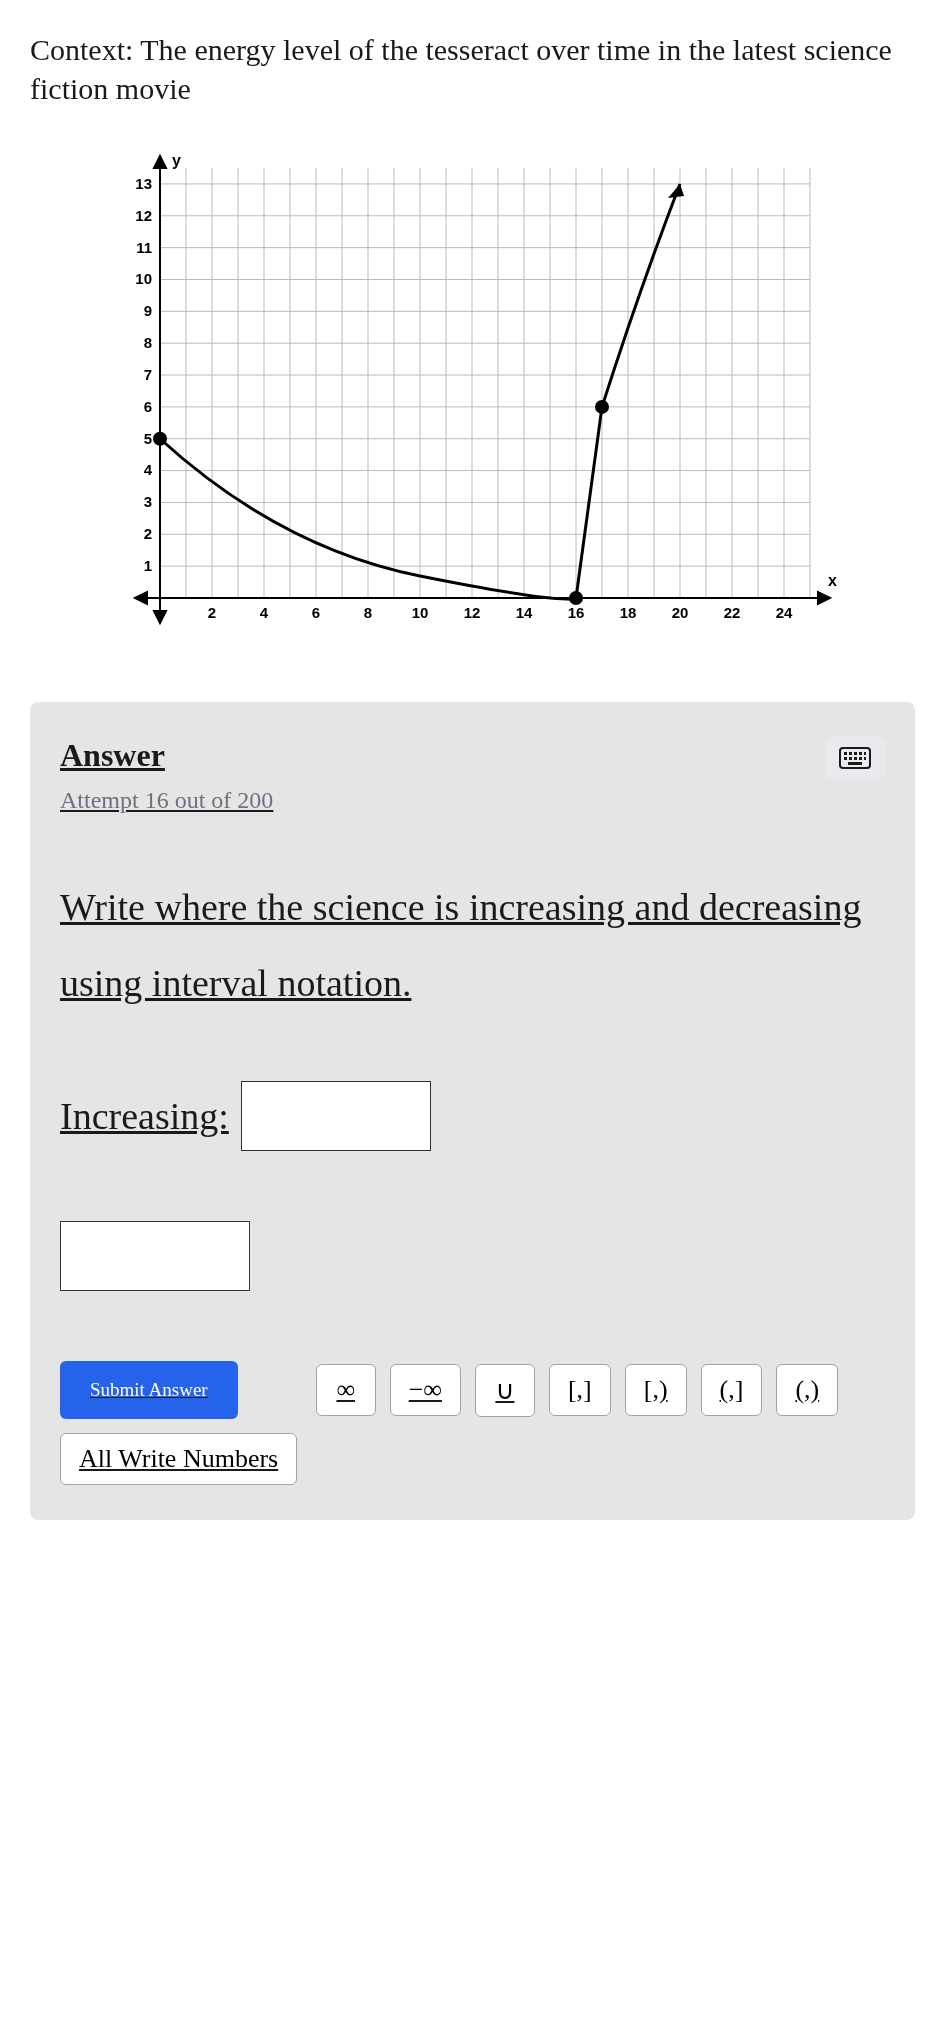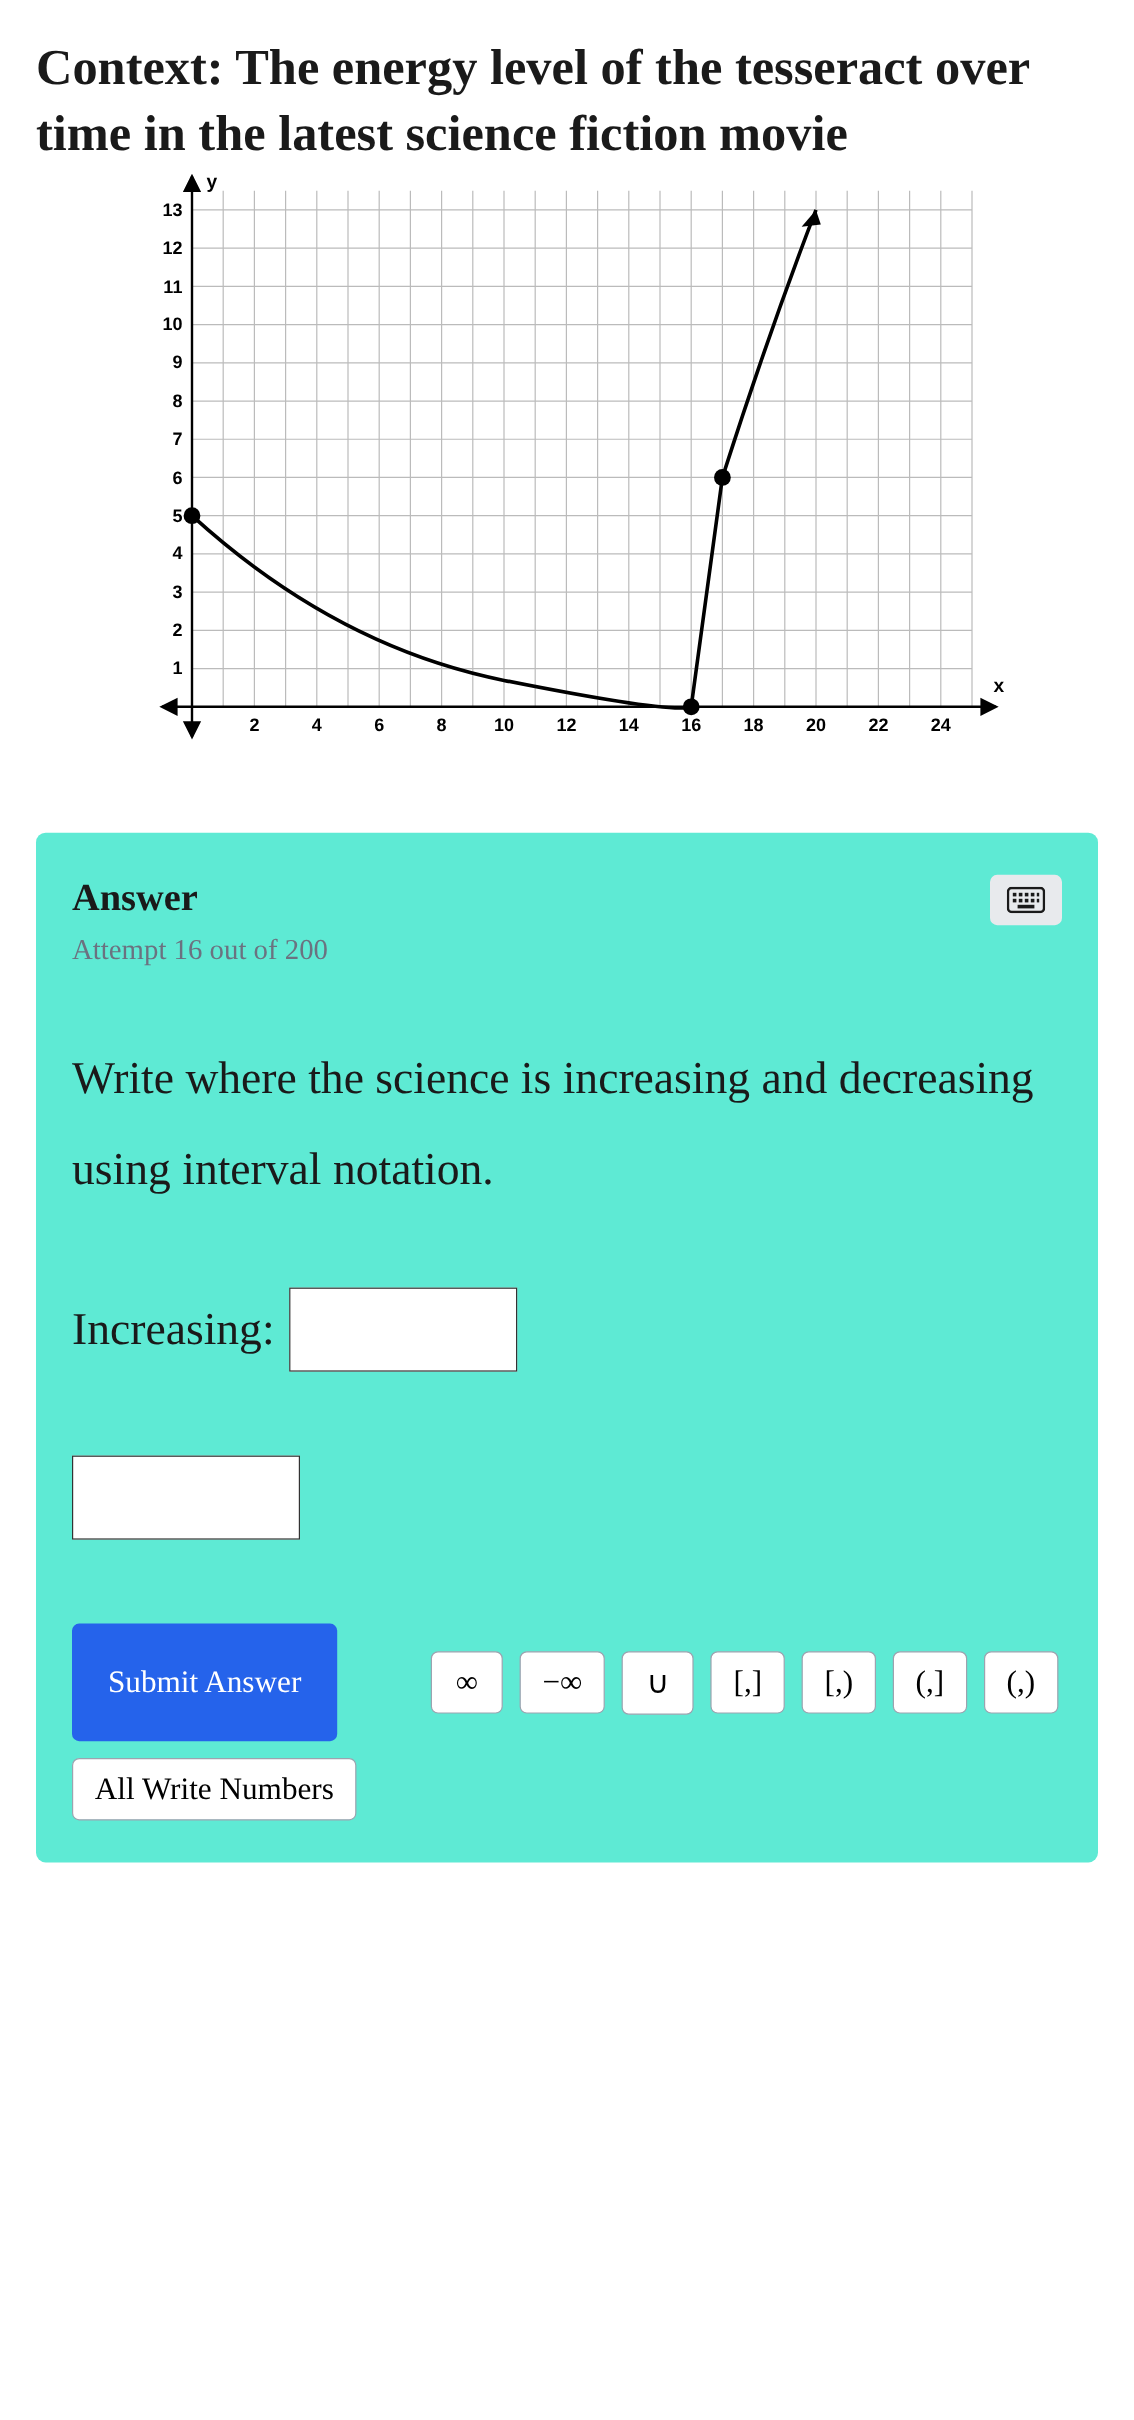--- a/index.html
+++ b/index.html
@@ -4,32 +4,34 @@
   <style>
     * { box-sizing: border-box; margin: 0; padding: 0; }
     body {
       font-family: Georgia, 'Times New Roman', serif;
       background: #fff;
       width: 945px;
       padding: 30px;
       color: #1a1a1a;
     }
     .context {
-      font-size: 42px;
+      font-size: 30px;
       line-height: 1.3;
-      font-weight: 700;
+      margin-bottom: 40px;
+      font-weight: 400;
     }
     .chart-container {
       margin: 0 auto 50px 60px;
       width: 760px;
     }
     .answer-box {
-      background: #5eead4;
+      background: #e5e5e5;
       border-radius: 8px;
       padding: 35px 30px;
+      text-decoration: underline;
     }
     .answer-header {
       display: flex;
       justify-content: space-between;
       align-items: flex-start;
       margin-bottom: 8px;
     }
     .answer-title {
       font-size: 32px;
       font-weight: 700;
@@ -73,22 +75,22 @@
       display: flex;
       flex-wrap: wrap;
       gap: 14px;
       align-items: center;
     }
     .submit-btn {
       background: #2563eb;
       color: #fff;
       border: none;
       border-radius: 6px;
-      padding: 34px 30px;
-      font-size: 26px;
+      padding: 18px 30px;
+      font-size: 19px;
       font-family: Georgia, serif;
       cursor: pointer;
     }
     .symbol-btn {
       background: #fff;
       border: 1.5px solid #9ca3af;
       border-radius: 6px;
       padding: 10px 18px;
       font-size: 26px;
       font-family: Georgia, serif;

